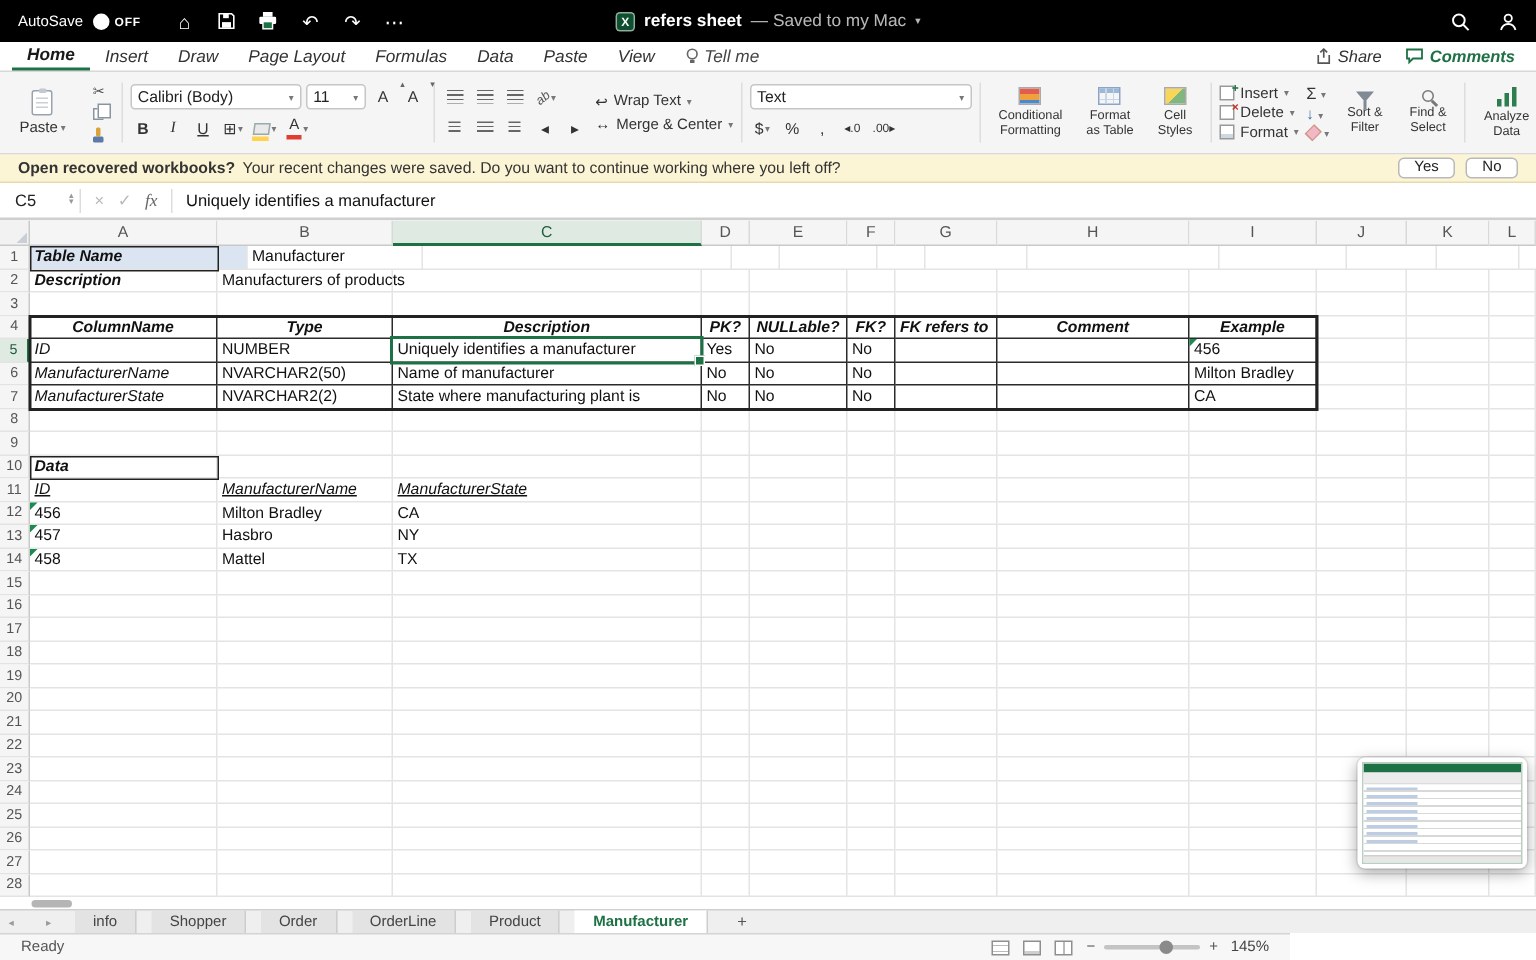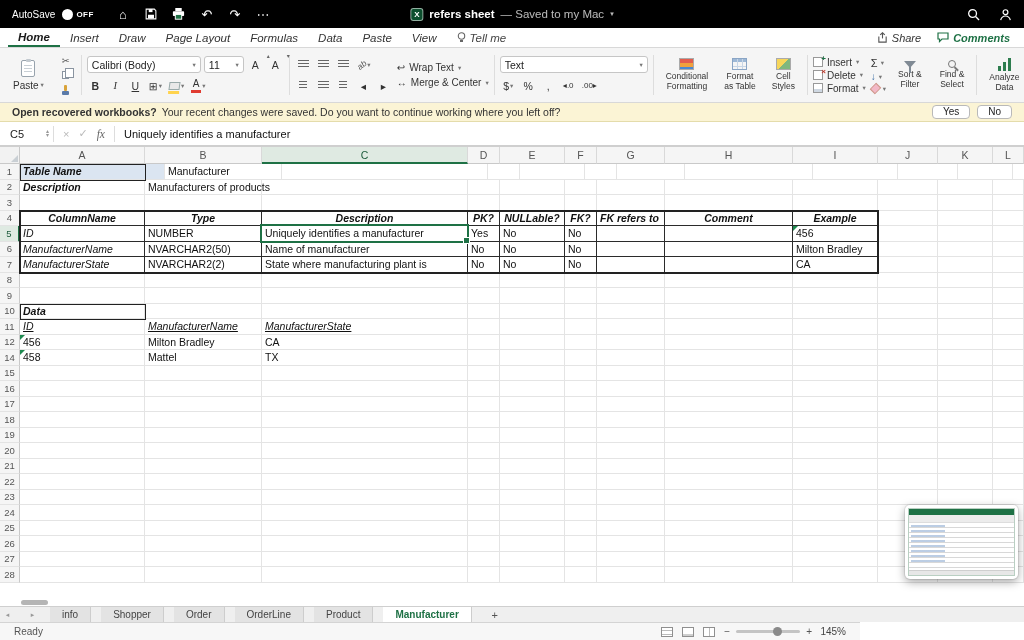--- a/index.html
+++ b/index.html
@@ -770,20 +770,41 @@
           <div class="gc" style="width: 65px;"></div>
           <div class="gc" style="width: 32px;"></div>
           <div class="gc" style="width: 68px;"></div>
           <div class="gc" style="width: 128px;"></div>
           <div class="gc" style="width: 85px;"></div>
           <div class="gc" style="width: 60px;"></div>
           <div class="gc" style="width: 55px;"></div>
           <div class="gc" style="width: 31px;"></div>
         </div>
         <div class="grow">
+          <div class="rh">13</div>
+          <div class="gc tri" style="width: 125px;">
+            <span class="ct">457</span>
+          </div>
+          <div class="gc" style="width: 117px;">
+            <span class="ct">Hasbro</span>
+          </div>
+          <div class="gc" style="width: 206px;">
+            <span class="ct">NY</span>
+          </div>
+          <div class="gc" style="width: 32px;"></div>
+          <div class="gc" style="width: 65px;"></div>
+          <div class="gc" style="width: 32px;"></div>
+          <div class="gc" style="width: 68px;"></div>
+          <div class="gc" style="width: 128px;"></div>
+          <div class="gc" style="width: 85px;"></div>
+          <div class="gc" style="width: 60px;"></div>
+          <div class="gc" style="width: 55px;"></div>
+          <div class="gc" style="width: 31px;"></div>
+        </div>
+        <div class="grow">
           <div class="rh">14</div>
           <div class="gc tri" style="width: 125px;">
             <span class="ct">458</span>
           </div>
           <div class="gc" style="width: 117px;">
             <span class="ct">Mattel</span>
           </div>
           <div class="gc" style="width: 206px;">
             <span class="ct">TX</span>
           </div>

